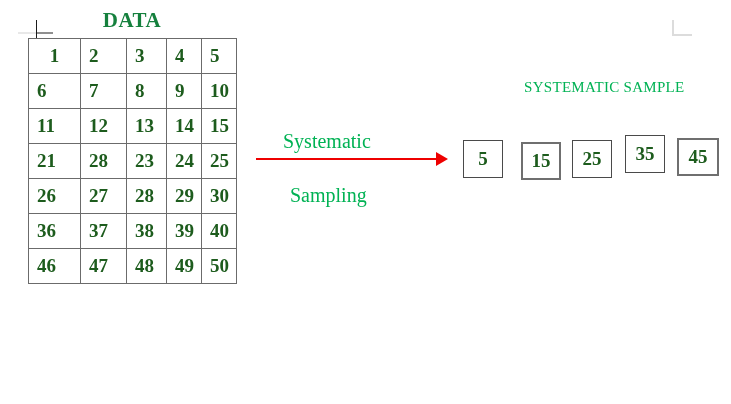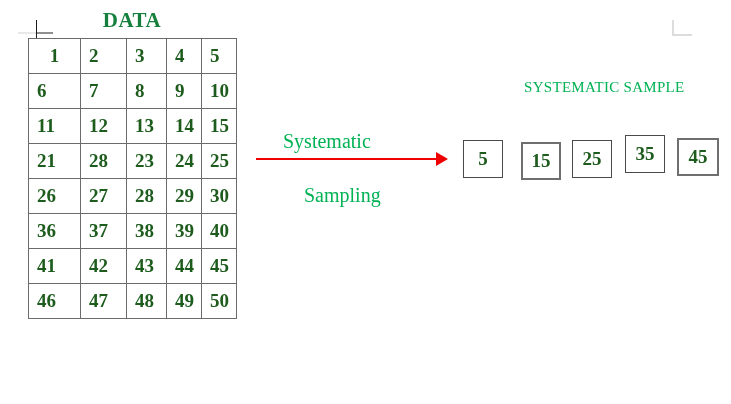--- a/index.html
+++ b/index.html
@@ -100,21 +100,21 @@
     border-bottom: 7px solid transparent;
     border-left: 12px solid #ee0000;
   }
   .arrow-label {
     position: absolute;
     color: #00b254;
     font-size: 20px;
     white-space: nowrap;
   }
   #label-systematic { left: 283px; top: 130px; }
-  #label-sampling  { left: 304px; top: 184px; }
+  #label-sampling  { left: 290px; top: 184px; }
 
   
   #sample-title {
     position: absolute;
     left: 524px;
     top: 79px;
     color: #00b254;
     font-size: 15px;
     white-space: nowrap;
     letter-spacing: 0.3px;
@@ -197,27 +197,20 @@
         <td class="c4">30</td>
       </tr>
       <tr>
         <td class="c0">36</td>
         <td class="c1">37</td>
         <td class="c2">38</td>
         <td class="c3">39</td>
         <td class="c4">40</td>
       </tr>
       <tr>
-        <td class="c0">41</td>
-        <td class="c1">42</td>
-        <td class="c2">43</td>
-        <td class="c3">44</td>
-        <td class="c4">45</td>
-      </tr>
-      <tr>
         <td class="c0">46</td>
         <td class="c1">47</td>
         <td class="c2">48</td>
         <td class="c3">49</td>
         <td class="c4">50</td>
       </tr>
     </tbody>
   </table>
 
   <div class="arrow-label" id="label-systematic">Systematic</div>

